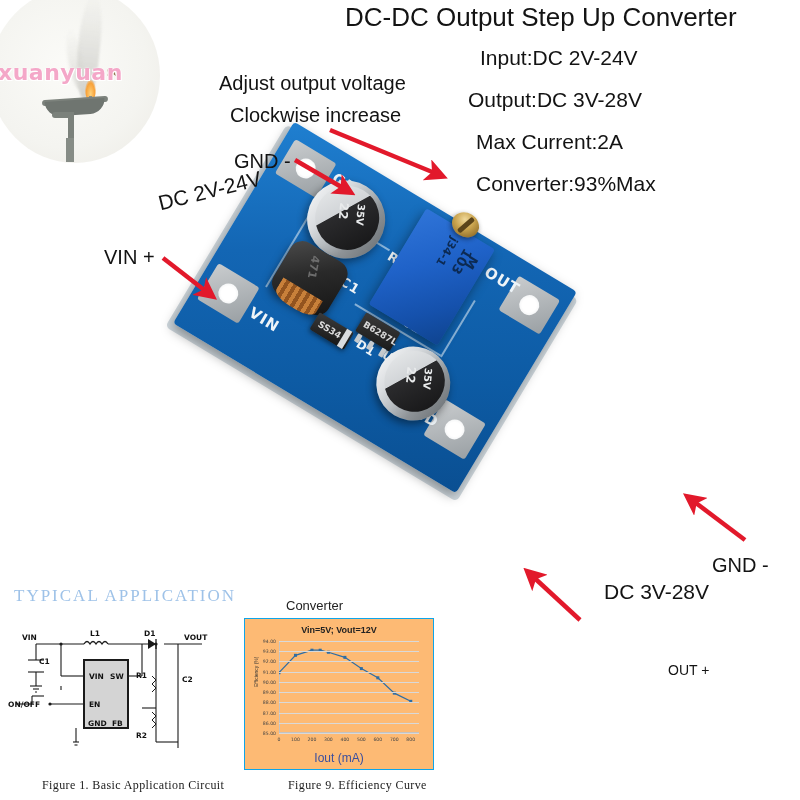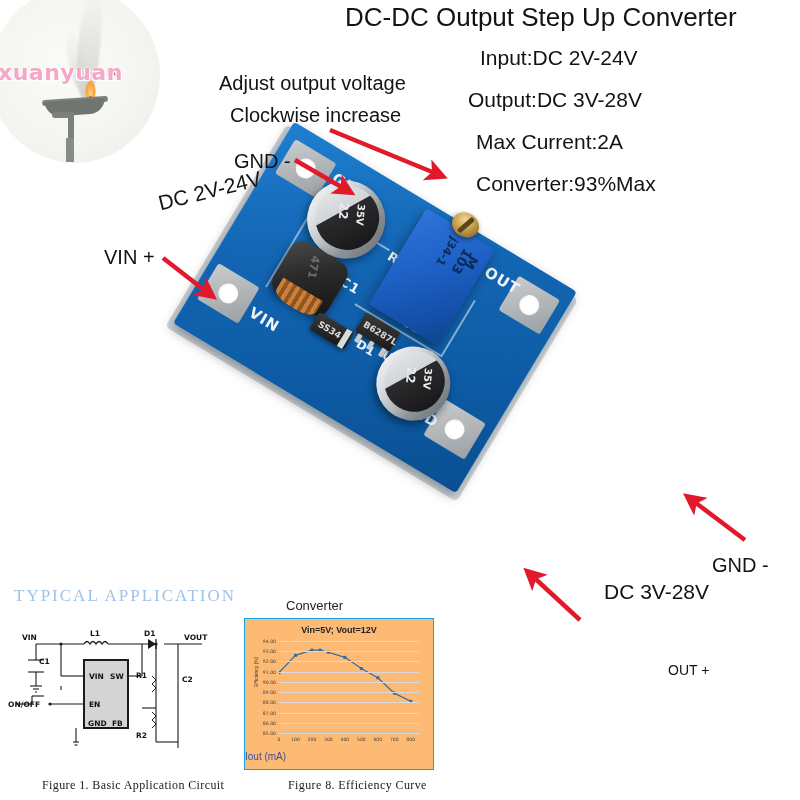--- a/index.html
+++ b/index.html
@@ -108,21 +108,21 @@
 
   
   #eff-title{left:286px;top:598px;font-size:13px;color:#222;}
   #chart-box{left:244px;top:618px;width:188px;height:150px;background:#fdba74;border:1px solid #0ea5e9;}
   #chart-sub{position:absolute;left:0;top:6px;width:100%;text-align:center;font-size:9px;font-weight:bold;color:#222;}
   #plot{position:absolute;left:34px;top:22px;width:140px;height:92px;}
   .gl{position:absolute;left:0;width:100%;height:1px;background:#d9d9d9;}
   .ytick{position:absolute;right:100%;margin-right:3px;font-size:4.6px;color:#444;transform:translateY(-50%);white-space:nowrap;font-family:"DejaVu Sans",sans-serif;}
   .xtick{position:absolute;top:100%;margin-top:4px;font-size:4.6px;color:#444;transform:translateX(-50%);font-family:"DejaVu Sans",sans-serif;}
   #ylab{position:absolute;left:8px;top:68px;font-size:5px;color:#333;transform:rotate(-90deg);transform-origin:left top;white-space:nowrap;}
-  #xlab{position:absolute;left:0;top:132px;width:100%;text-align:left;font-size:10px;color:#3b4f9e;}
+  #xlab{position:absolute;left:0;top:132px;width:100%;text-align:center;font-size:12px;color:#3b4f9e;}
   .axis-l{position:absolute;left:0;top:0;width:1px;height:100%;background:#c2c2c2;}
   .axis-b{position:absolute;left:0;bottom:0;width:100%;height:1px;background:#c2c2c2;}
 </style>
 </head>
 <body>
 
 <div class="abs" id="watermark">
   <div id="wm-smoke"></div>
   <div id="wm-smoke2"></div>
   <div id="wm-flame"></div>
@@ -340,13 +340,13 @@
       <div class="xtick" style="left: 32.9412px;">200</div>
       <div class="xtick" style="left: 49.4118px;">300</div>
       <div class="xtick" style="left: 65.8824px;">400</div>
       <div class="xtick" style="left: 82.3529px;">500</div>
       <div class="xtick" style="left: 98.8235px;">600</div>
       <div class="xtick" style="left: 115.294px;">700</div>
       <div class="xtick" style="left: 131.765px;">800</div>
     </div>
   <div id="xlab">Iout (mA)</div>
 </div>
-<div class="abs" id="fig2-cap">Figure 8. Efficiency Curve</div>
+<div class="abs" id="fig2-cap">Figure 9. Efficiency Curve</div>
 
 </body></html>

